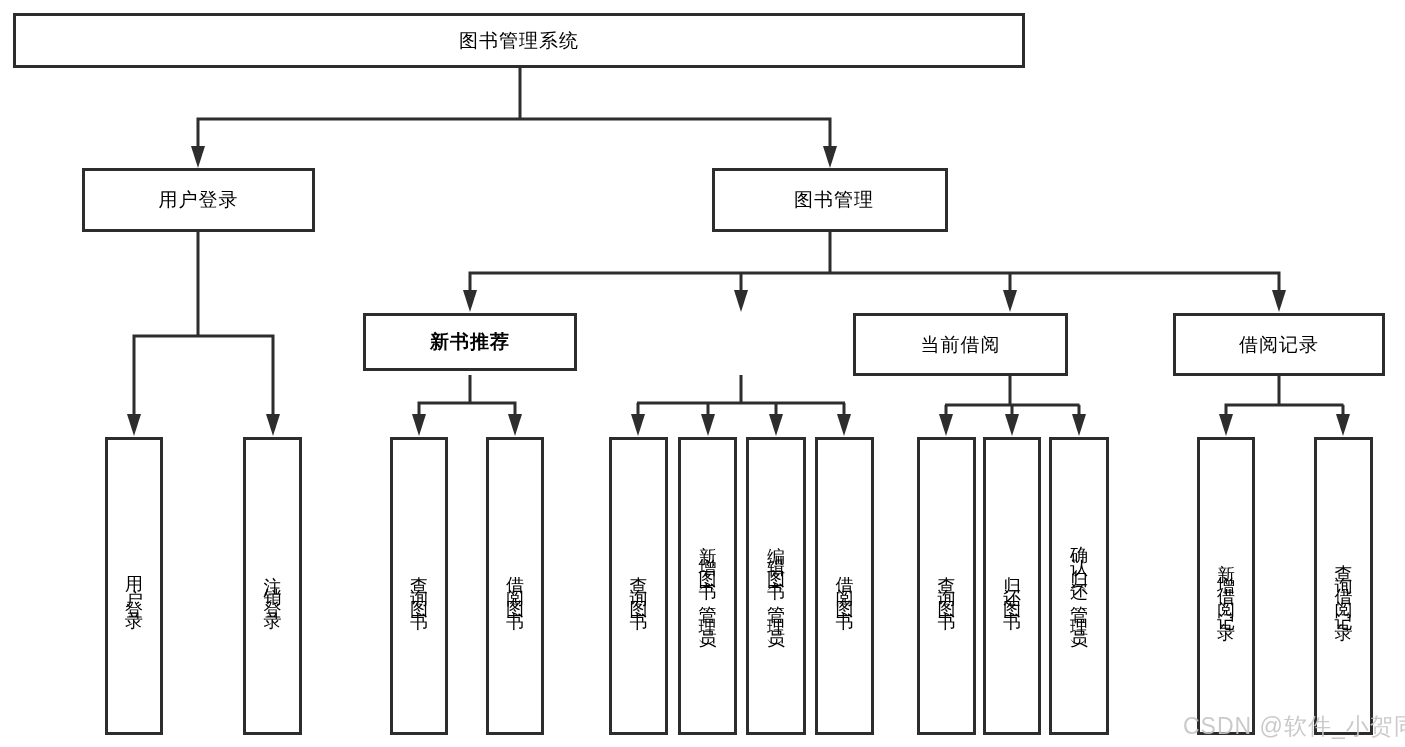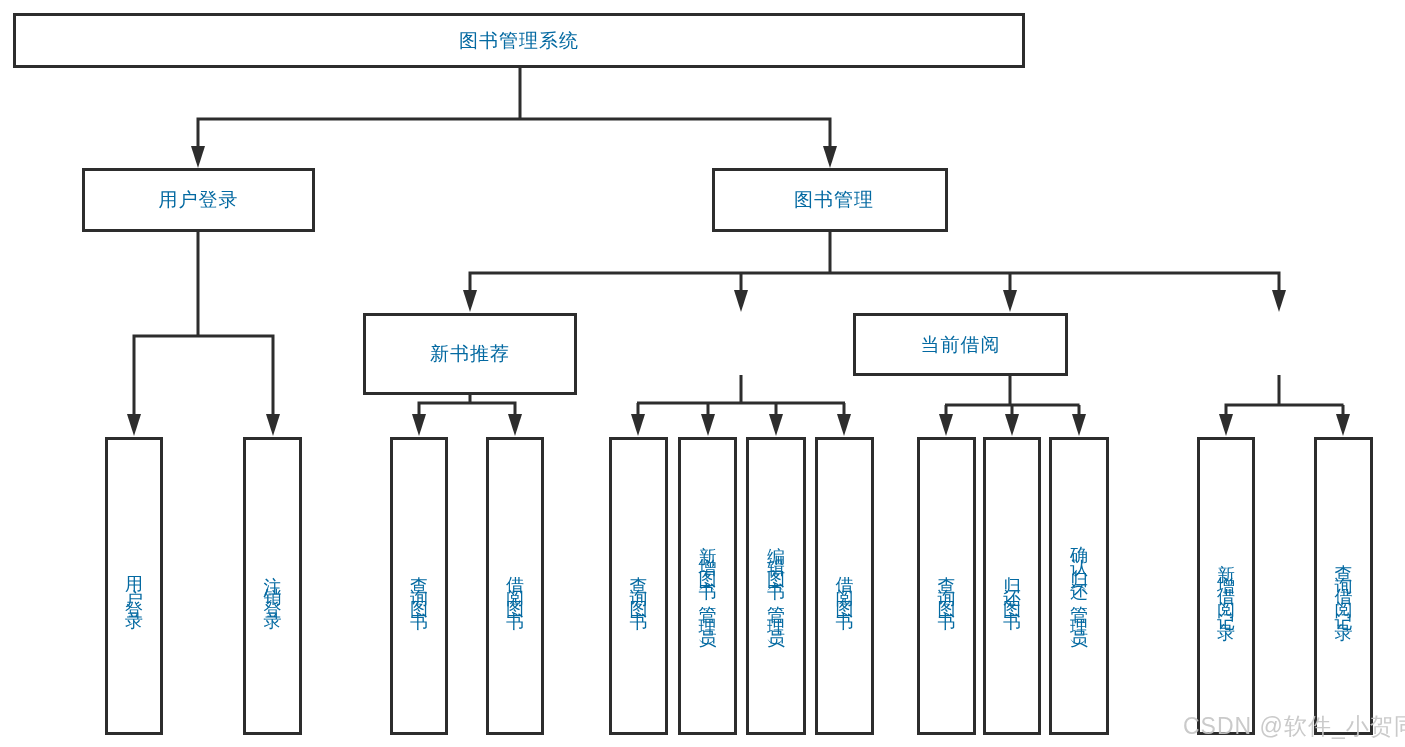--- a/index.html
+++ b/index.html
@@ -20,21 +20,21 @@
     left: 0; top: 0;
     width: 1405px;
     height: 747px;
     z-index: 0;
   }
   .box {
     position: absolute;
     box-sizing: border-box;
     background: #ffffff;
     border: 3px solid #2d2d2d;
-    color: #0369a1;
+    color: #000000;
     display: flex;
     align-items: center;
     justify-content: center;
     z-index: 1;
   }
   .h-box {
     font-size: 19px;
     letter-spacing: 1px;
     white-space: nowrap;
   }
@@ -113,22 +113,23 @@
       <polygon class="head" points="1219,414 1233,414 1226,436"></polygon>
       <polygon class="head" points="1336,414 1350,414 1343,436"></polygon>
     </g>
   </svg>
 
   <div class="box h-box" style="left:13px; top:13px; width:1012px; height:55px;">图书管理系统</div>
 
   <div class="box h-box" style="left:82px; top:168px; width:233px; height:64px;">用户登录</div>
   <div class="box h-box" style="left:712px; top:168px; width:236px; height:64px;padding-left:8px;">图书管理</div>
 
-  <div class="box h-box" style="left:363px; top:313px; width:214px; height:82px;">新书推荐</div>
+  <div class="box h-box" style="left:363px; top:313px; width:214px; height:58px;font-weight:bold;">新书推荐</div>
   <div class="box h-box" style="left:853px; top:313px; width:215px; height:63px;">当前借阅</div>
+  <div class="box h-box" style="left:1173px; top:313px; width:212px; height:63px;">借阅记录</div>
 
   <div class="box v-box" style="left:105px; width:58px;">用户登录</div>
   <div class="box v-box" style="left:243px; width:59px;">注销登录</div>
 
   <div class="box v-box" style="left:390px; width:58px;">查询图书</div>
   <div class="box v-box" style="left:486px; width:58px;">借阅图书</div>
 
   <div class="box v-box" style="left:609px; width:59px;">查询图书</div>
   <div class="box v-box" style="left:678px; width:59px;">新增图书（管理员）</div>
   <div class="box v-box" style="left:746px; width:60px;">编辑图书（管理员）</div>

